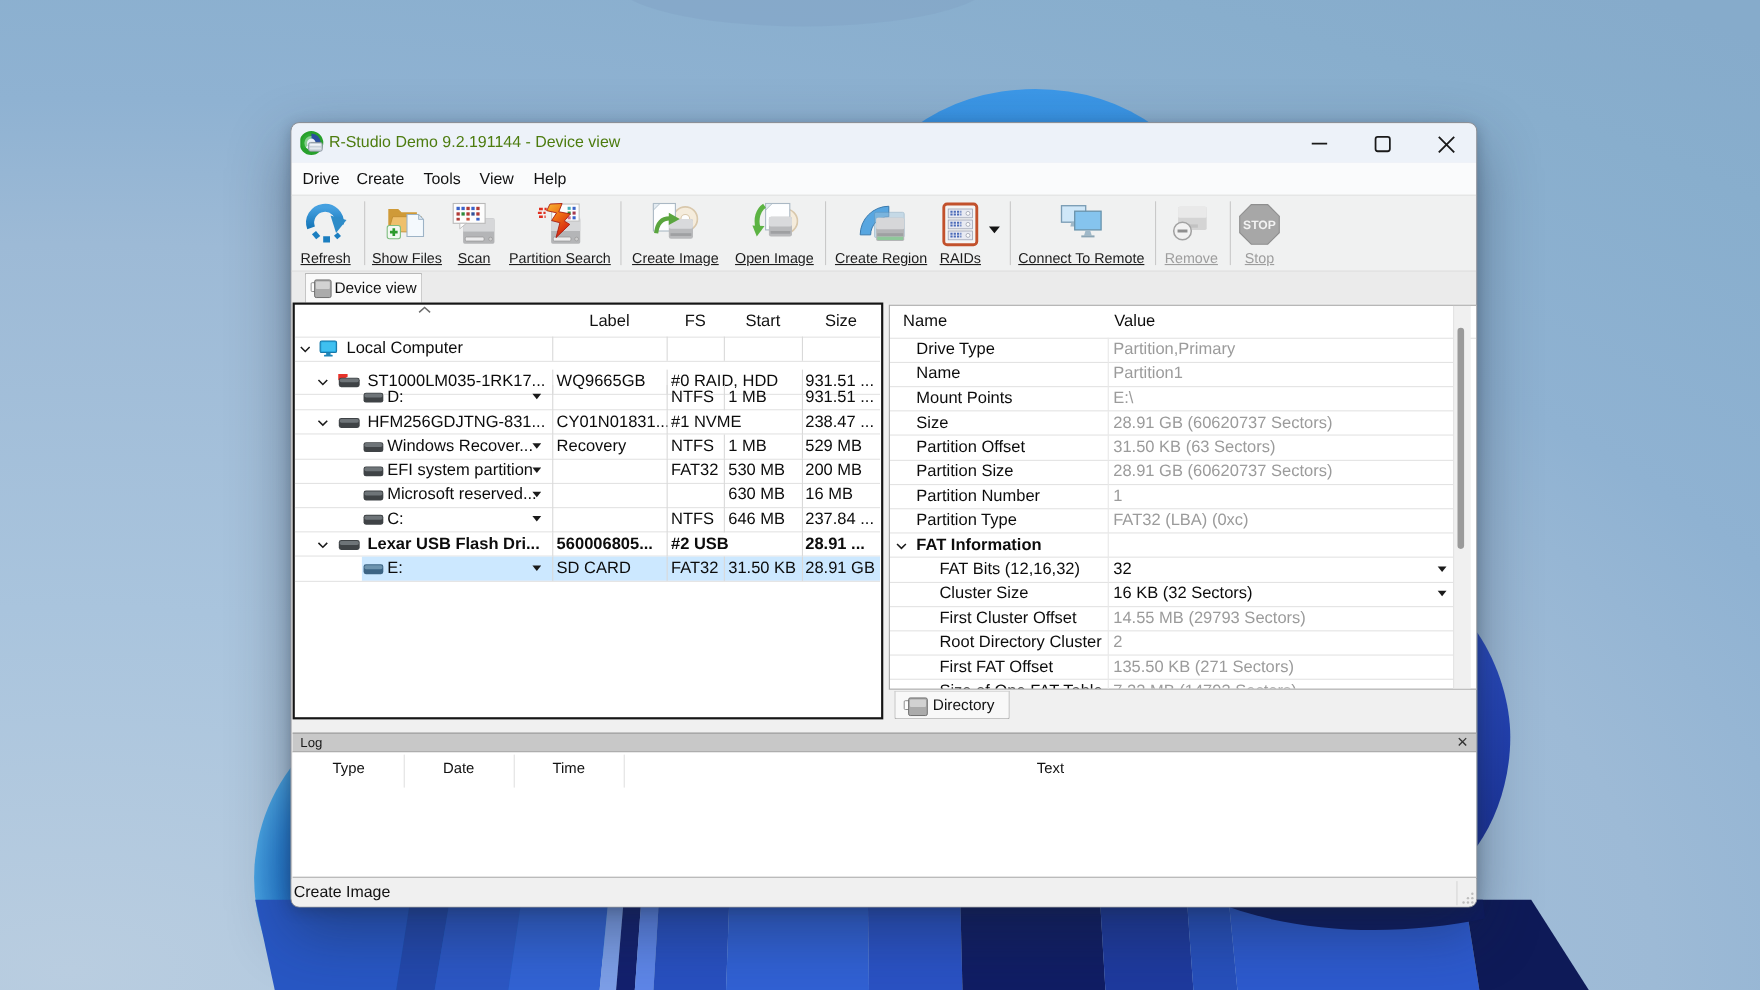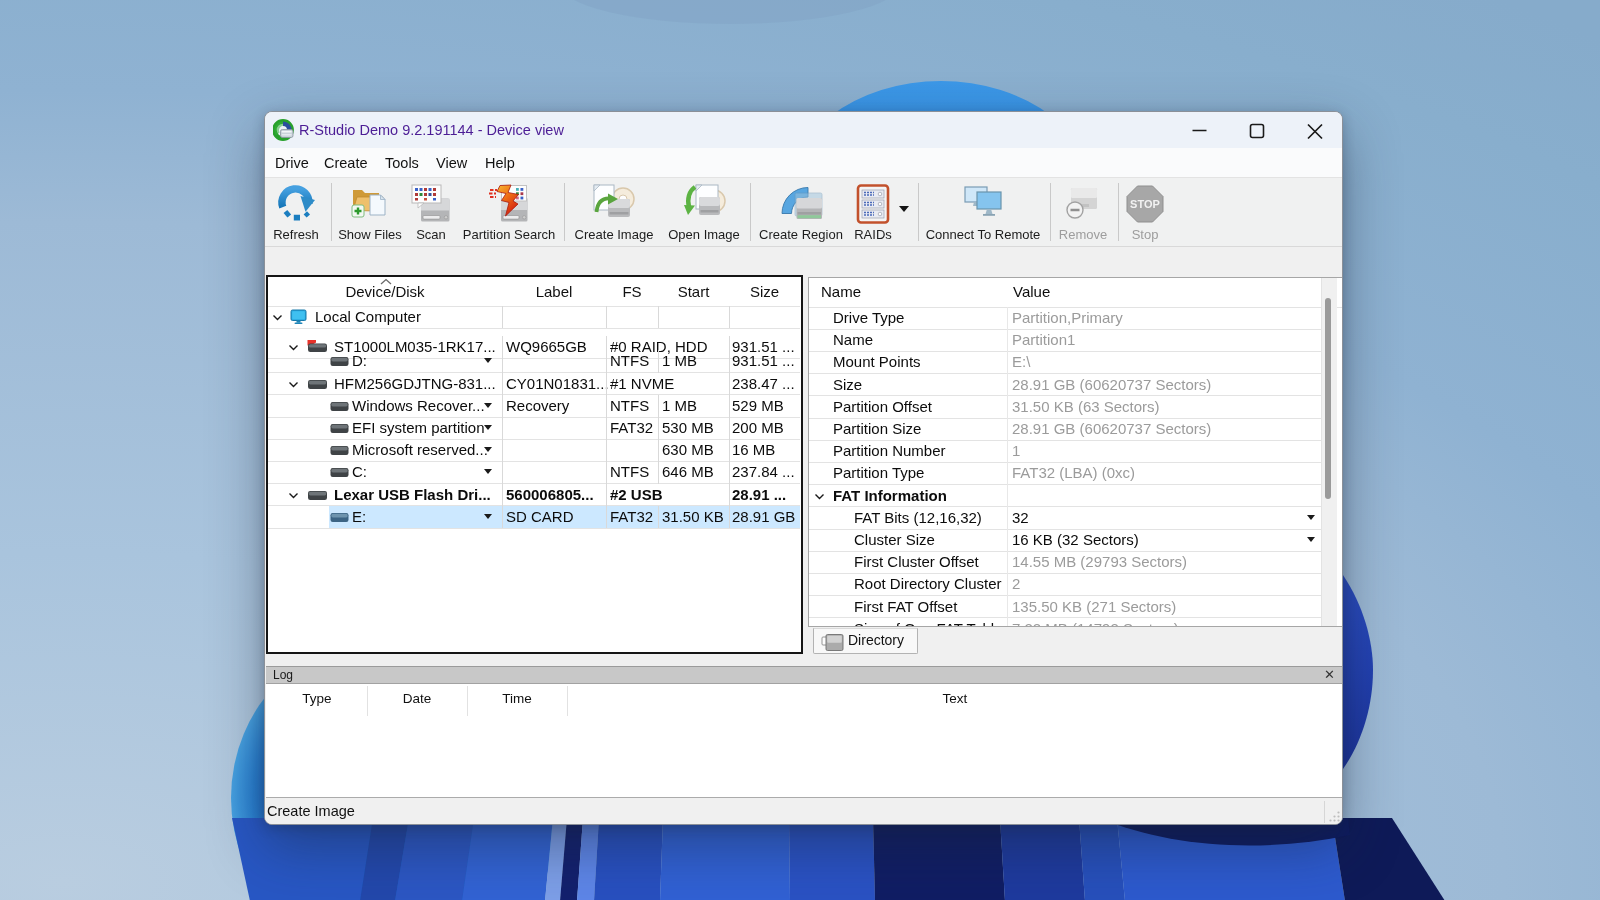--- a/index.html
+++ b/index.html
@@ -9,29 +9,29 @@
     radial-gradient(2400px 1100px at 4% 98%, #b9cde0 0%, #a9c4dd 30%, #9dbad6 60%, #8fb2d2 72%, #88aecd 90%, #86abcb 100%);
 }
 #wall { position:absolute; left:0; top:0; width:1600px; height:900px; }
 #win { position:absolute; left:264px; top:111px; width:1079px; height:714px;
   background:#f0f0f0; border:1px solid #8b9098; border-radius:8px;
   box-shadow:0 22px 55px rgba(25,35,55,.42), 0 3px 12px rgba(25,35,55,.25);
   overflow:hidden; }
 .abs { position:absolute; }
 
 #titlebar { position:absolute; left:0; top:0; width:100%; height:36px; background:#edf2f9; }
-#title-text { position:absolute; left:34px; top:0; height:36px; line-height:37px; font-size:14.5px; color:#4c1d95; }
+#title-text { position:absolute; left:34px; top:0; height:36px; line-height:37px; font-size:14.5px; color:#4d7c0f; }
 
 #menubar { position:absolute; left:0; top:36px; width:100%; height:29px; background:#fafbfc; }
 #menubar span { position:absolute; top:0; height:29px; line-height:30px; font-size:14.5px; color:#111; }
 
 #toolbar { position:absolute; left:0; top:65px; width:100%; height:70px; background:#f0f1f1; border-top:1px solid #e3e3e3; border-bottom:1px solid #d9d9d9; }
 .tbtn { position:absolute; top:0; height:68px; text-align:center; }
 .tbtn .ticon { position:absolute; top:5px; left:50%; transform:translateX(-50%); }
-.tbtn .tlab { position:absolute; top:49px; width:100%; font-size:13px; color:#1c1c1c; white-space:nowrap; }
+.tbtn .tlab { position:absolute; top:49px; width:100%; font-size:13px; color:#1c1c1c; white-space:nowrap;text-decoration:underline; }
 .tbtn .tlab.dis { color:#9d9d9d; }
 .tsep { position:absolute; top:5px; width:1px; height:58px; background:#c9c9c9; }
 
 #tabstrip { position:absolute; left:0; top:135px; width:100%; height:29px; background:#ebebeb; }
 #devtab { position:absolute; left:12px; top:1px; width:107px; height:28px; background:#fafafa; border:1px solid #b9b9b9; border-bottom:none; border-radius:2px 2px 0 0; }
 #devtab span { position:absolute; left:26px; top:4px; font-size:14px; color:#111; white-space:nowrap; }
 
 #lpanel { position:absolute; left:1px; top:163px; width:536.5px; height:379px; background:#fff; border:2.5px solid #151515; overflow:hidden; }
 #rpanel { position:absolute; left:543px; top:165px; width:535px; height:350px; background:#fff; border:1px solid #a6a6a6; overflow:hidden; }
 #propstab { position:absolute; left:548px; top:516px; width:105px; height:26px; background:#f8f8f8; border:1px solid #b3b3b3; border-top:1px solid #d9d9d9; border-radius:0 0 2px 2px; }
@@ -286,22 +286,31 @@
       <div class="tlab dis">Remove</div>
     </div>
     <div class="tbtn" style="left:854px;width:52px">
       <svg class="ticon" width="42" height="42" viewBox="0 0 42 42">
         <path d="M13.5,3 L28.5,3 L39,13.5 L39,28.5 L28.5,39 L13.5,39 L3,28.5 L3,13.5 Z" fill="#a7a7a7" stroke="#8f8f8f" stroke-width="1"></path>
         <text x="21" y="25" text-anchor="middle" font-family="Liberation Sans,sans-serif" font-size="11" font-weight="bold" fill="#f2f2f2">STOP</text>
       </svg>
       <div class="tlab dis">Stop</div>
     </div>
   </div>
+  <div id="tabstrip">
+      <div id="devtab">
+    <svg class="abs" style="left:4px;top:4px" width="20" height="19" viewBox="0 0 20 19">
+      <rect x="0.8" y="4" width="4.5" height="8" rx="1" fill="#fdfdfd" stroke="#8a8a8a" stroke-width="0.9"></rect>
+      <rect x="4" y="1.5" width="15" height="16" rx="1.5" fill="#ababab" stroke="#6e6e6e" stroke-width="0.9"></rect>
+      <rect x="5.2" y="2.8" width="12.6" height="7" rx="1" fill="#d2d2d2"></rect>
+    </svg>
+    <span>Device view</span>
+      </div>
+    </div>
   <div id="lpanel">
-    <div class="hdrcell" style="left:0;width:234px">Device/Disk</div>
     <div class="hdrcell" style="left:234px;width:104px">Label</div>
     <div class="hdrcell" style="left:338px;width:52px">FS</div>
     <div class="hdrcell" style="left:390px;width:71px">Start</div>
     <div class="hdrcell" style="left:461px;width:71px">Size</div>
     <svg class="abs" style="left:111px;top:1px" width="14" height="7" viewBox="0 0 14 7">
         <path d="M2,6 L7,1.5 L12,6" fill="none" stroke="#6a6a6a" stroke-width="1.3"></path>
       </svg>
     <div class="hline" style="left:0;top:29px;width:532px"></div>
     <div id="lrows">
 <div class="trow" style="top:29.0px">

